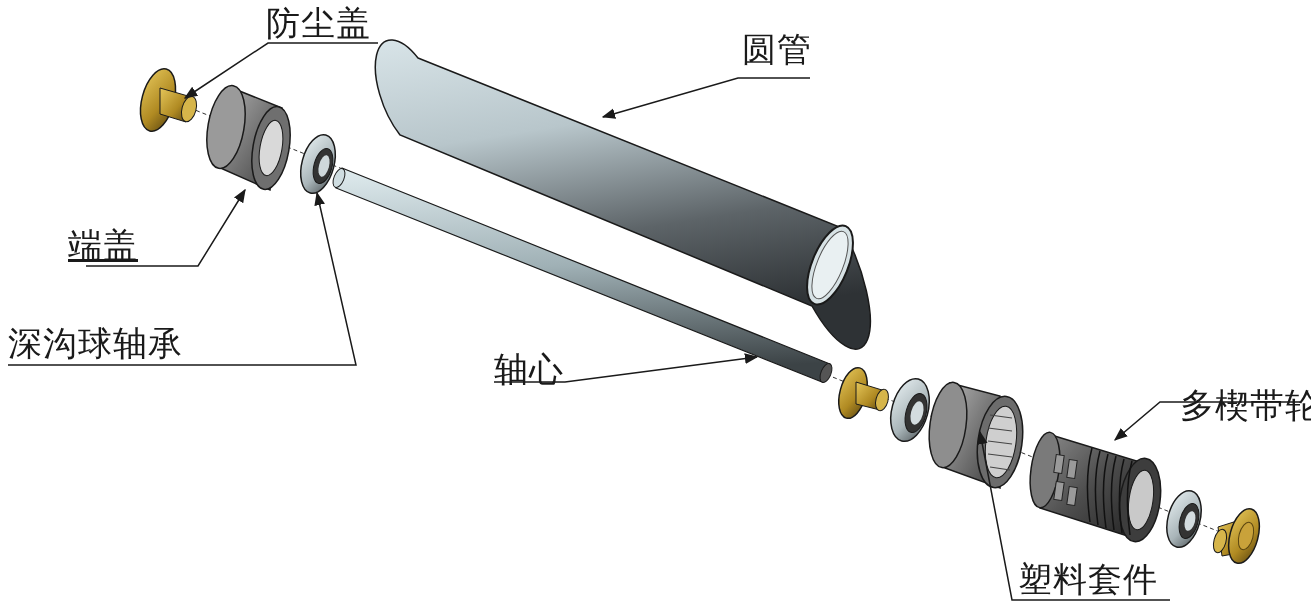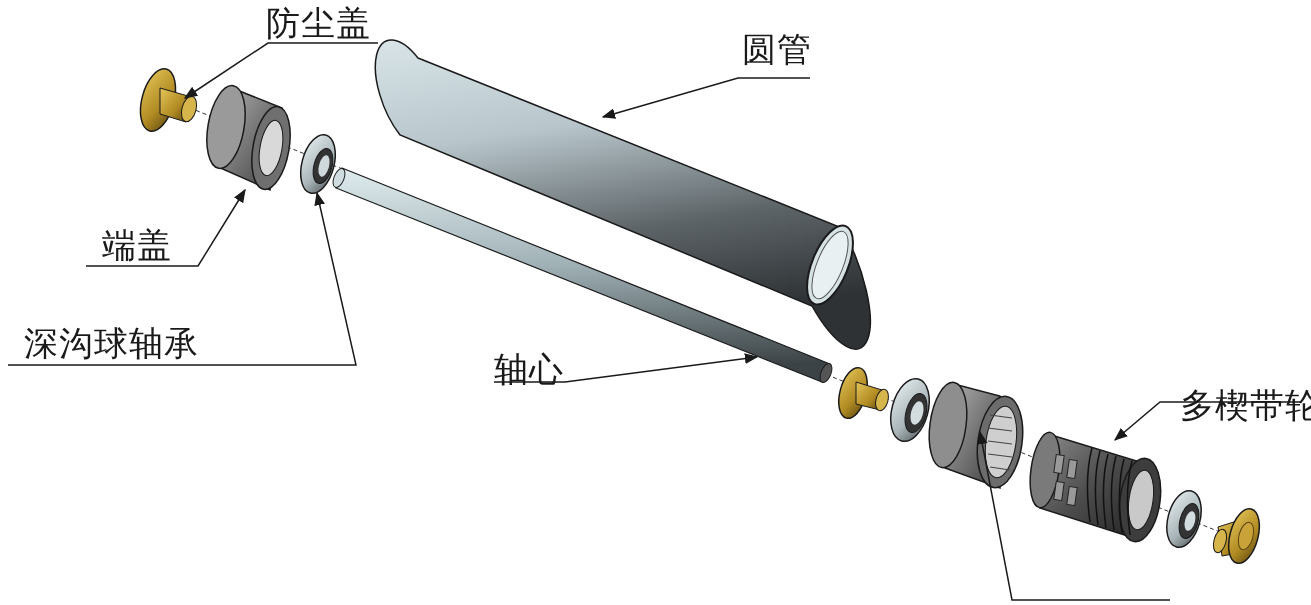--- a/index.html
+++ b/index.html
@@ -160,17 +160,18 @@
     <polyline points="494,382 565,382 757,357" marker-end="url(#arrow)"></polyline>
 
     <polyline points="1300,402 1160,402 1115,440" marker-end="url(#arrow)"></polyline>
 
     <polyline points="1170,600 1012,600 980,432" marker-end="url(#arrow)"></polyline>
   </g>
 </svg>
 
 <div class="label" style="left:266px; top:6px;">防尘盖</div>
 <div class="label" style="left:742px; top:32px;">圆管</div>
-<div class="label" style="left:102px; top:228px;">端盖</div>
-<div class="label" style="left:24px; top:326px;text-align:right;">深沟球轴承</div>
+<div class="label" style="left:68px; top:228px;text-decoration:underline;">端盖</div>
+<div class="label" style="left:8px; top:326px;text-align:right;">深沟球轴承</div>
 <div class="label" style="left:494px; top:352px;">轴心</div>
 <div class="label" style="left:1180px; top:364px;margin-top:24px;">多楔带轮</div>
+<div class="label" style="left:1018px; top:562px;">塑料套件</div>
 </div>
 
 </body></html>

